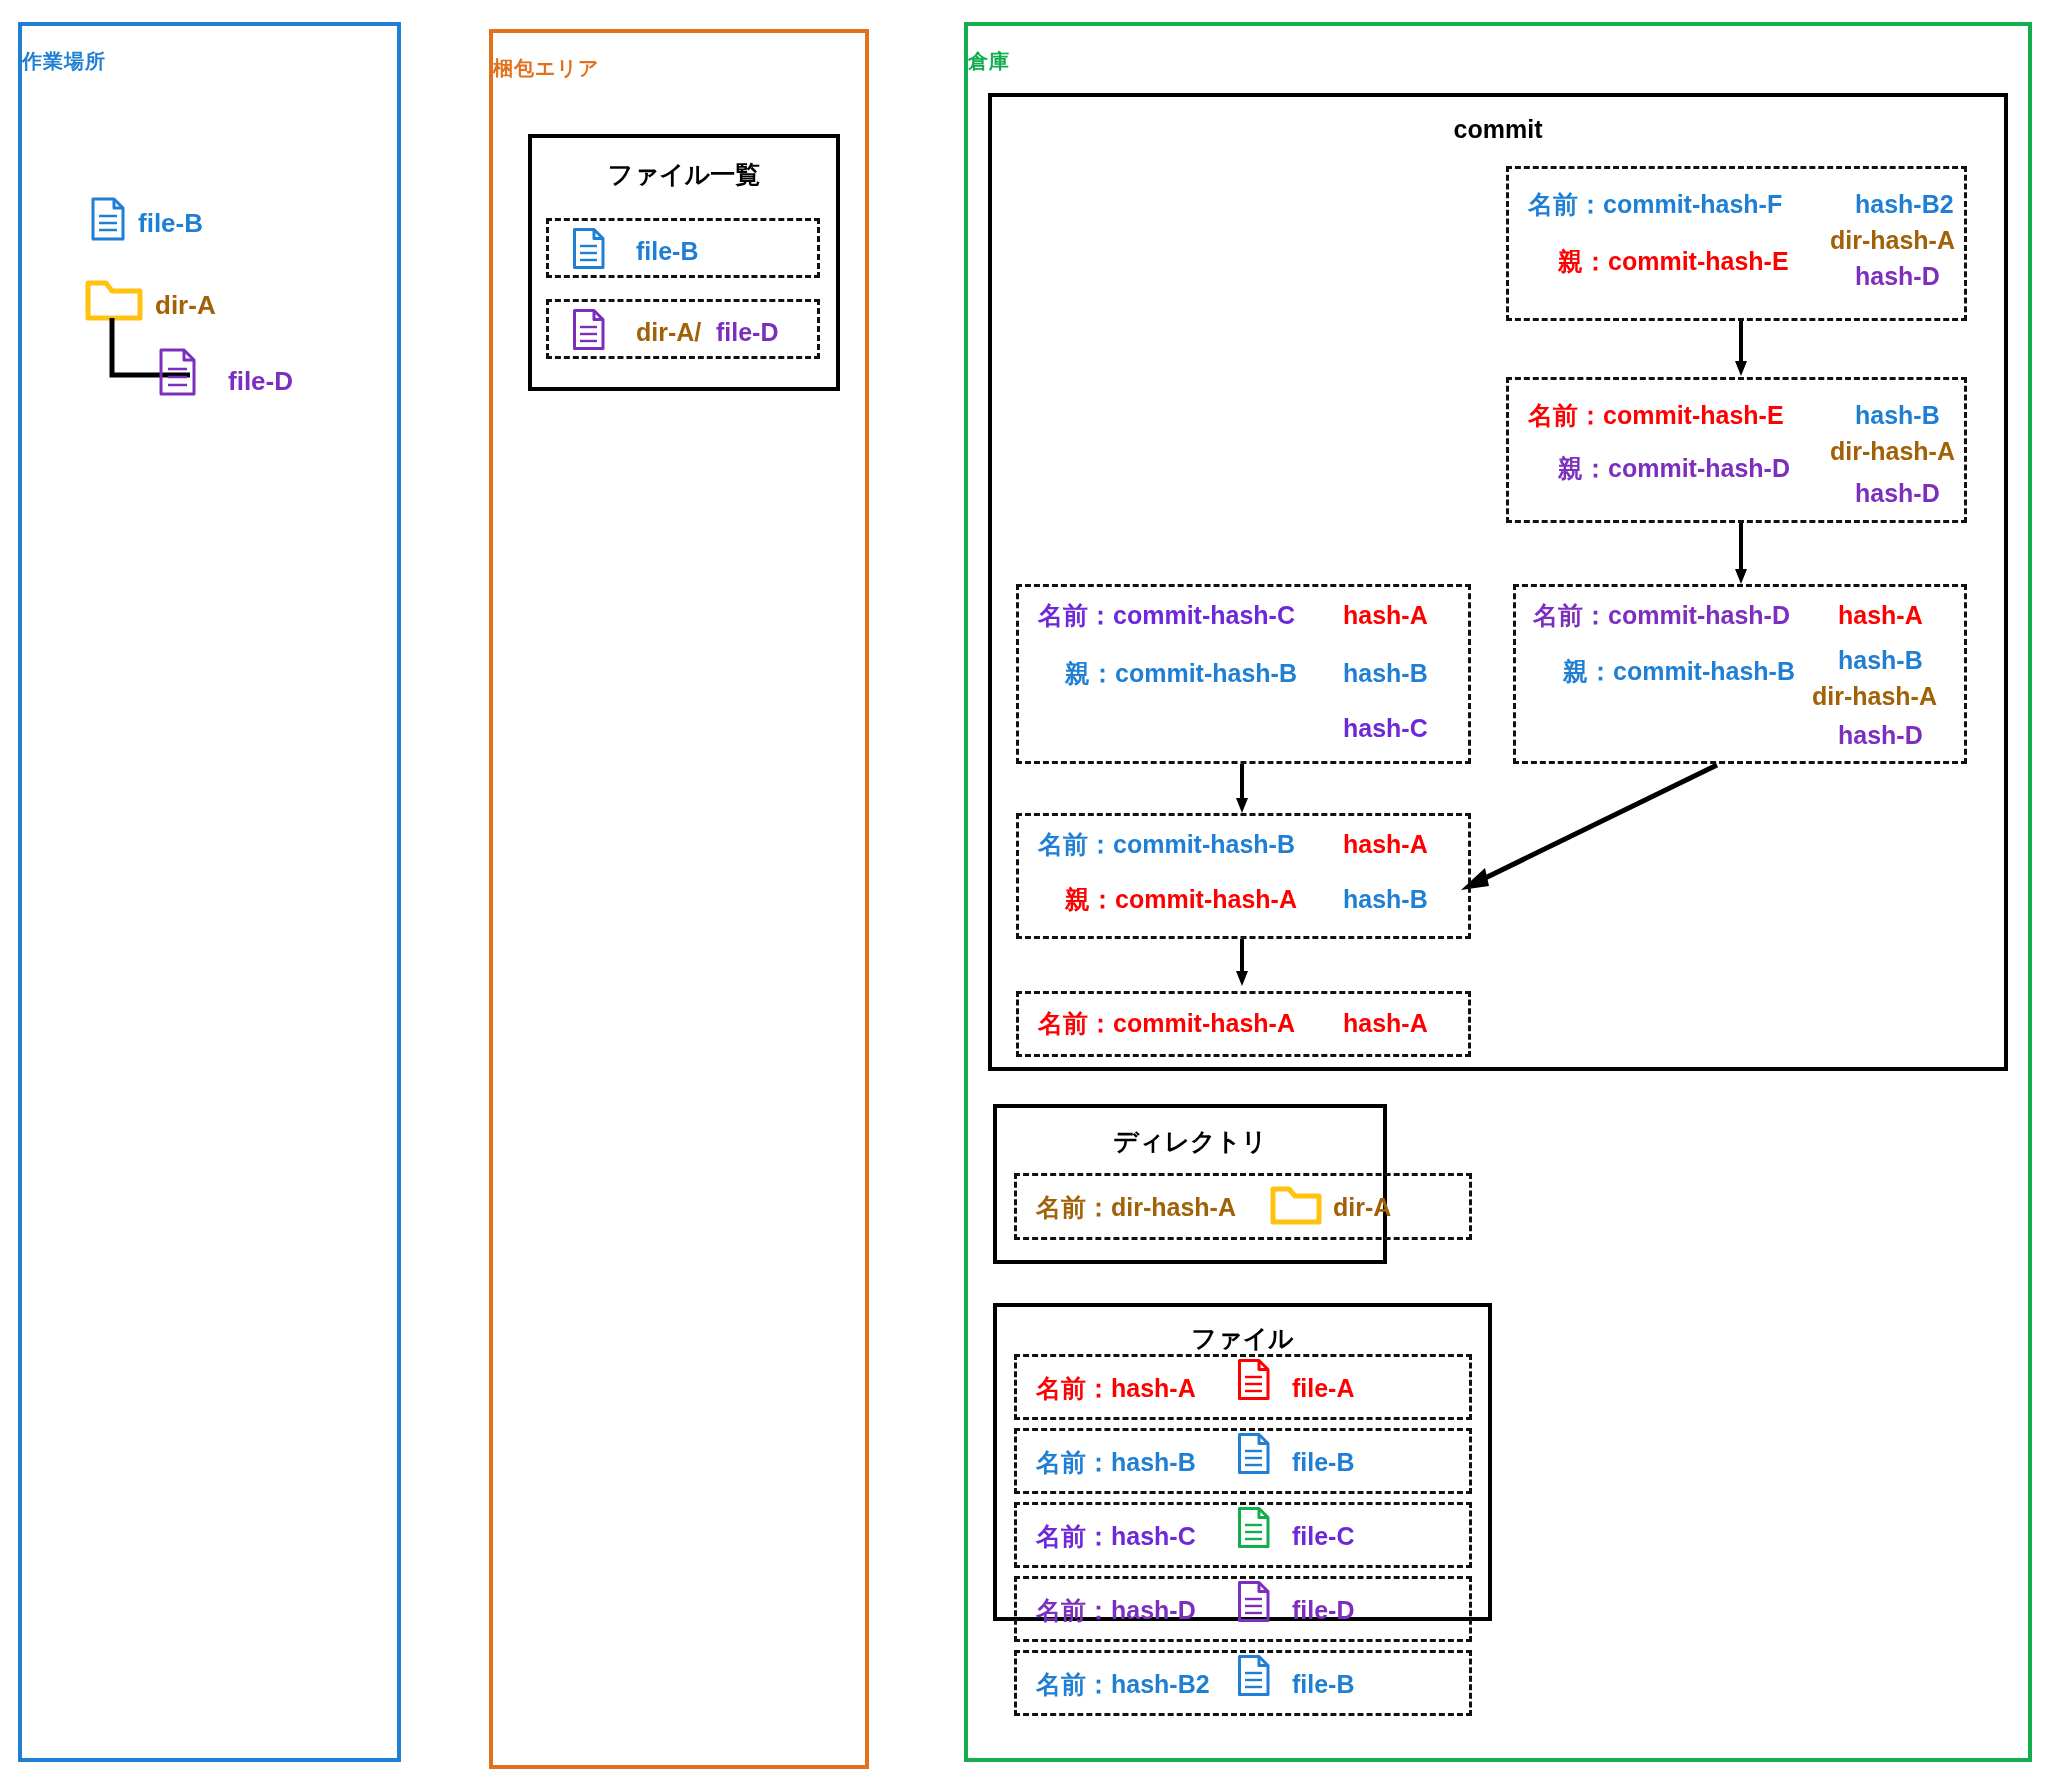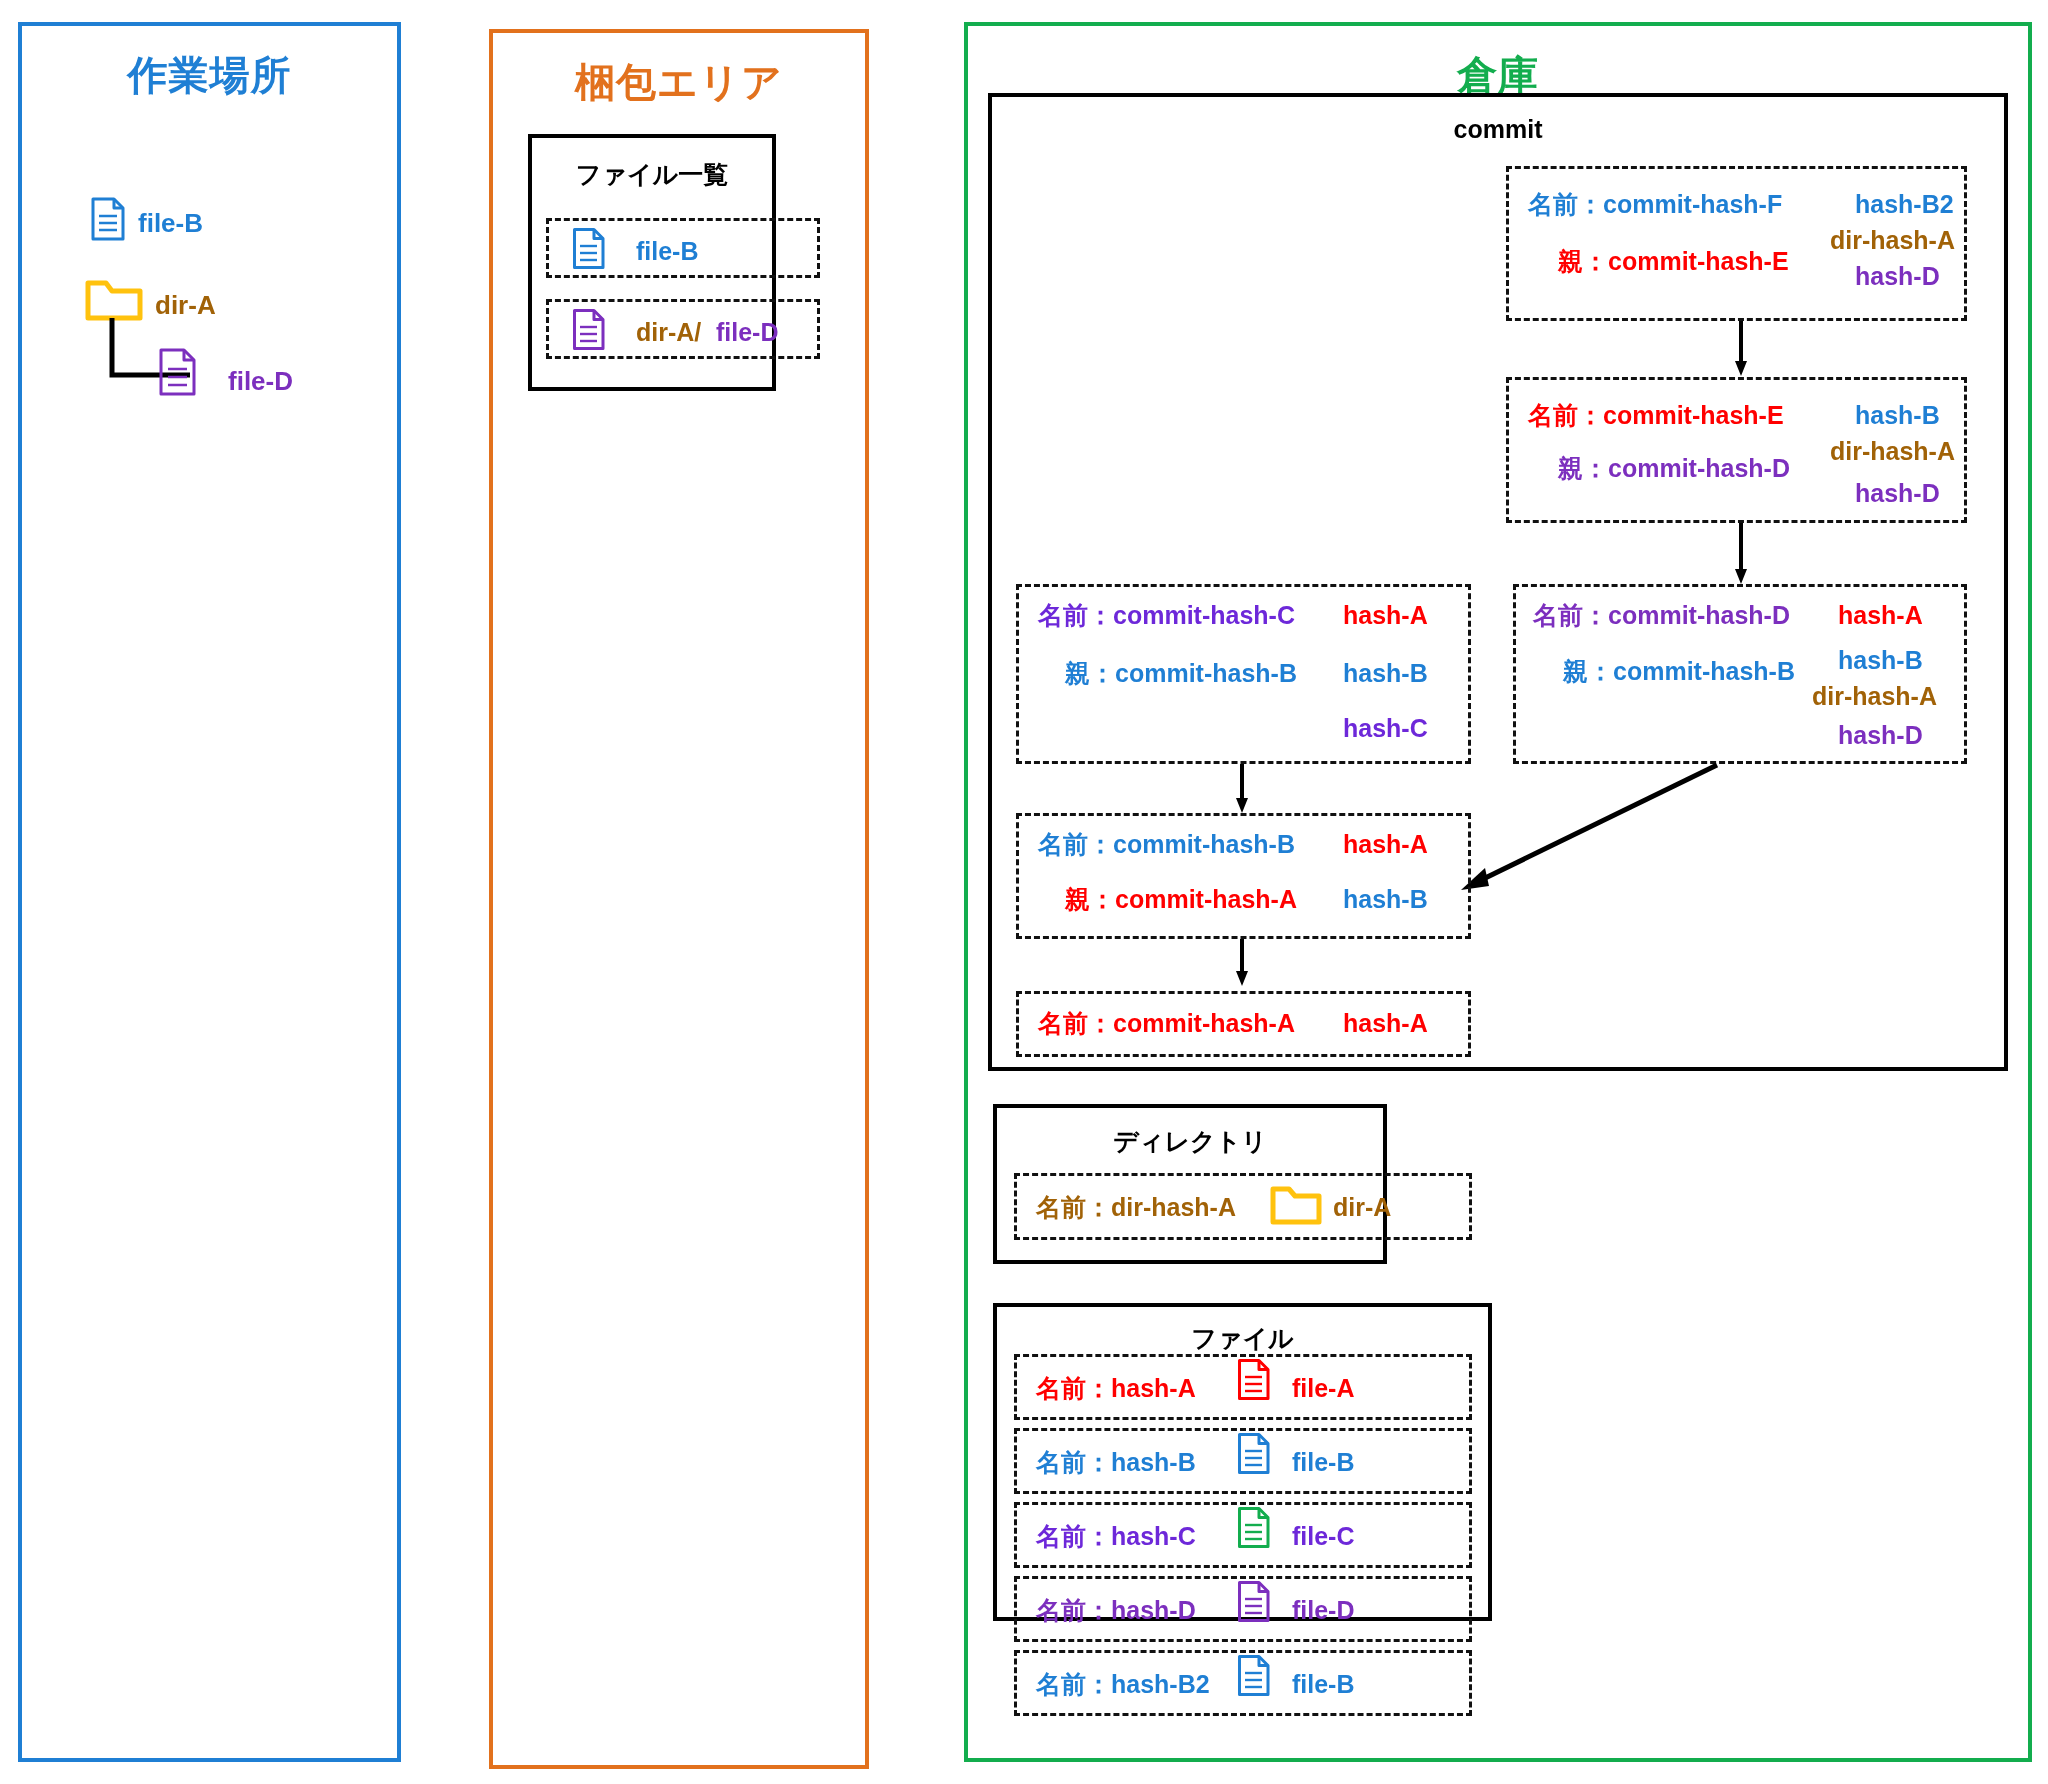--- a/index.html
+++ b/index.html
@@ -21,23 +21,22 @@
   
   .panel {
     position: absolute;
     box-sizing: border-box;
     background: #ffffff;
   }
   .panel-title {
     position: absolute;
     left: 0;
     right: 0;
-    text-align: center;
     font-weight: bold;
-    font-size: 40px;
+    font-size: 20px;
     letter-spacing: 1px;
     font-family: Liberation Mono, monospace;
   }
   #panel-work {
     left: 18px; top: 22px; width: 383px; height: 1740px;
     border: 4px solid #1f7fd4;
   }
   #panel-work .panel-title { top: 22px; color: #1f7fd4; }
 
   #panel-stage {
@@ -149,21 +148,21 @@
       <line x1="10" y1="30" x2="29" y2="30" stroke="#7c2fbe" stroke-width="2.5"></line>
       <line x1="10" y1="38" x2="29" y2="38" stroke="#7c2fbe" stroke-width="2.5"></line>
     </svg>
   </span>
   <span class="txt t26 c-purple" style="left:228px; top:368px;">file-D</span>
 
   <div class="panel" id="panel-stage">
     <div class="panel-title">梱包エリア</div>
   </div>
 
-  <div class="solid-box" style="left:528px; top:134px; width:248px; height:257px;">
+  <div class="solid-box" style="left:528px; top:134px; width:312px; height:257px;">
     <div class="box-title" style="top:20px;">ファイル一覧</div>
   </div>
 
   <div class="dashed-box" style="left:546px; top:218px; width:274px; height:60px;"></div>
   <span class="icon" style="left:572px; top:227px;">
     <svg width="34" height="43" viewBox="0 0 34 43">
       <path d="M2.5 2.5 H22 L31 11.5 V40.5 H2.5 Z" fill="none" stroke="#1f7fd4" stroke-width="3" stroke-linejoin="round"></path>
       <path d="M22 2.5 V11.5 H31" fill="none" stroke="#1f7fd4" stroke-width="3" stroke-linejoin="round"></path>
       <line x1="8" y1="19" x2="25" y2="19" stroke="#1f7fd4" stroke-width="2.4"></line>
       <line x1="8" y1="26" x2="25" y2="26" stroke="#1f7fd4" stroke-width="2.4"></line>

